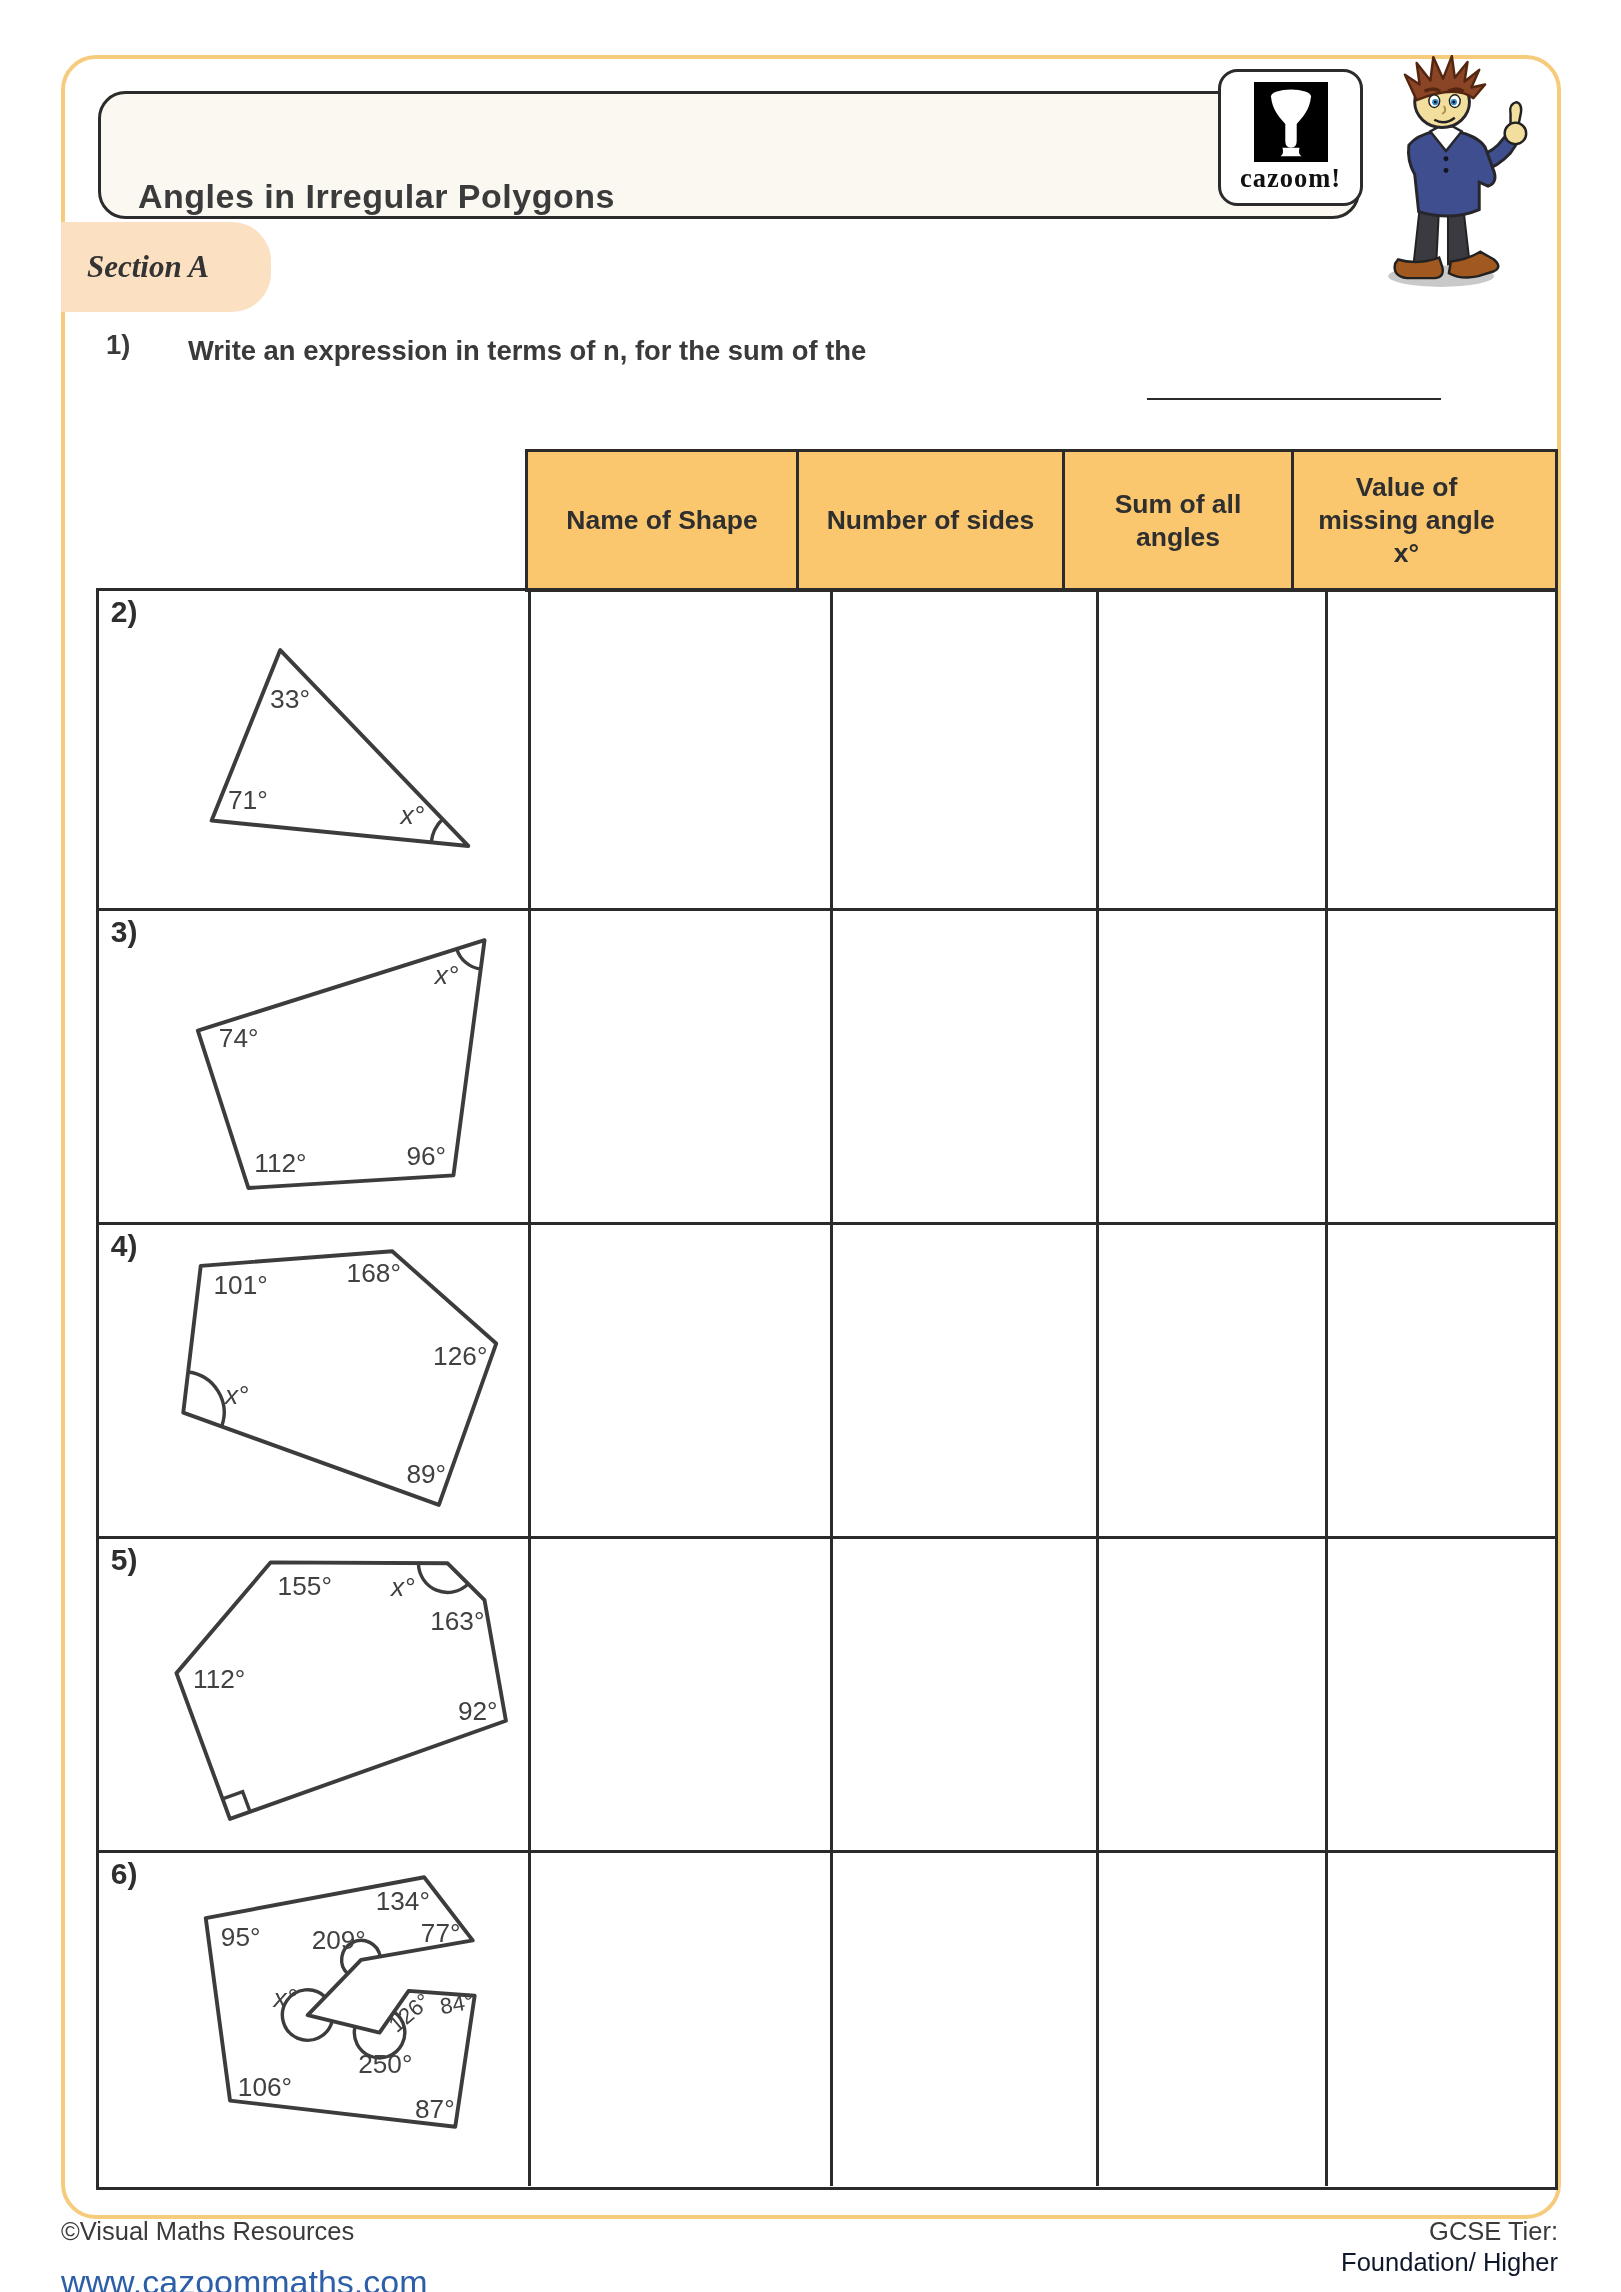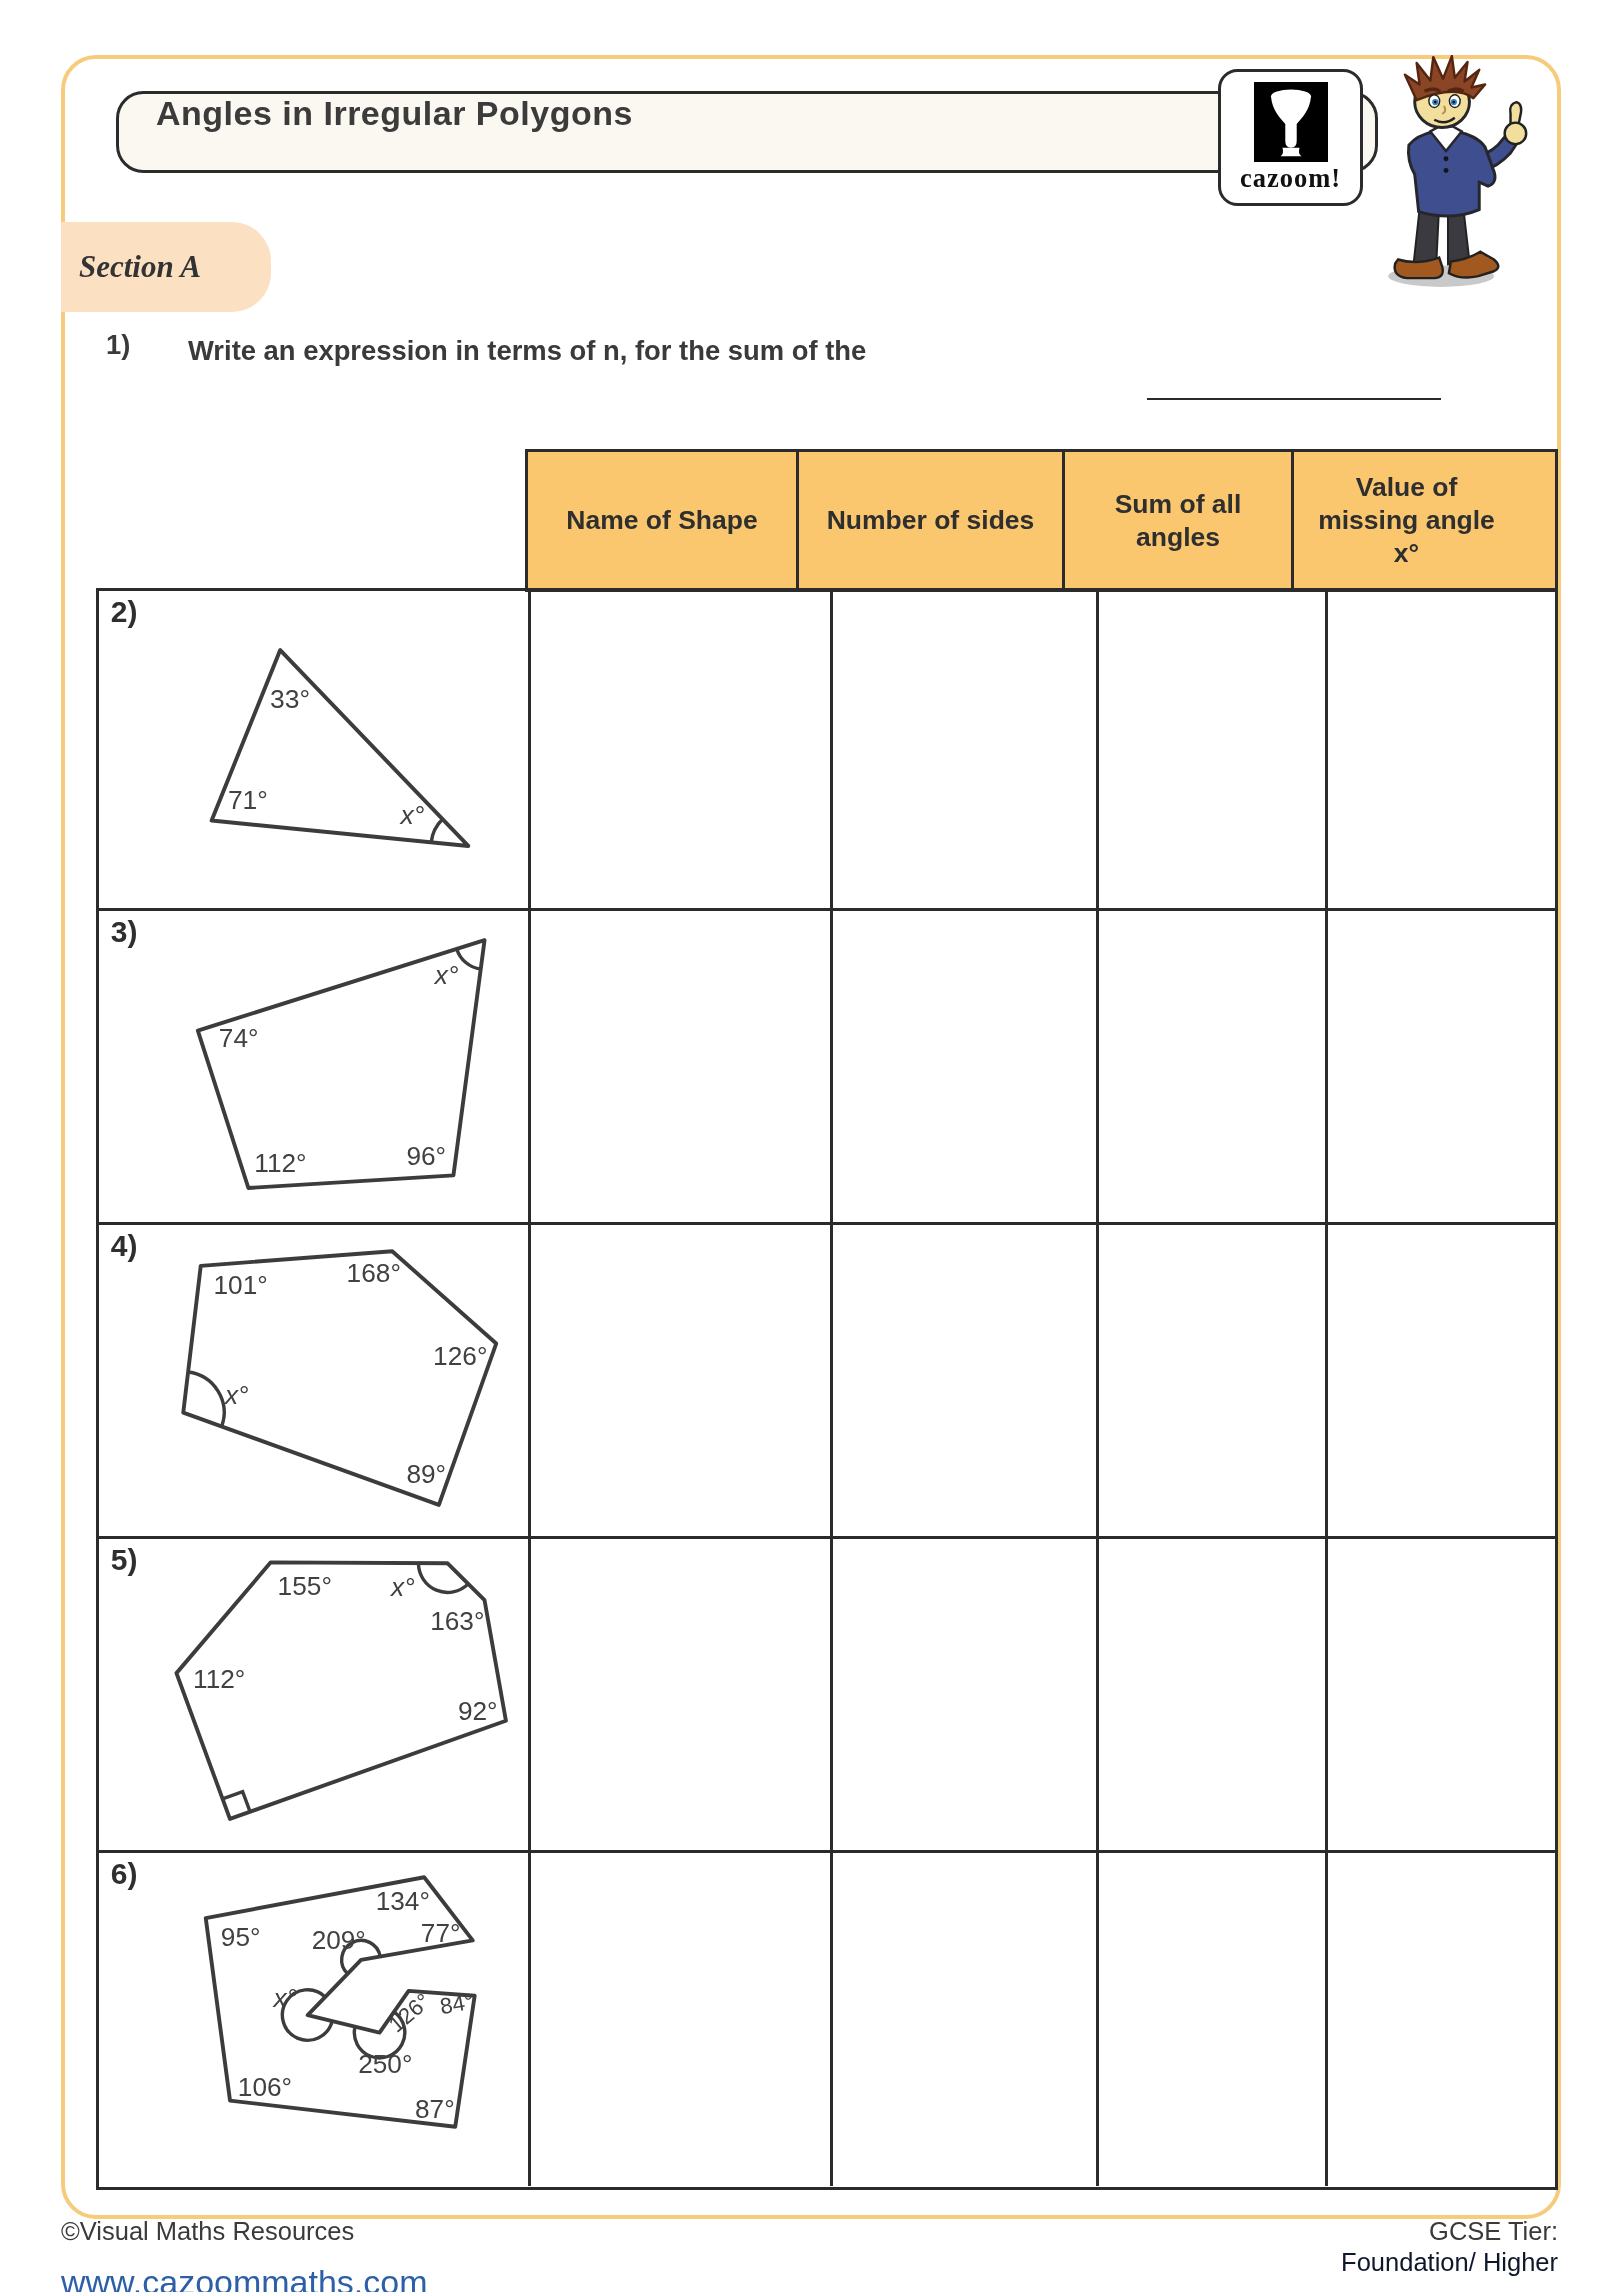--- a/index.html
+++ b/index.html
@@ -2,35 +2,35 @@
 <html><head>
 <meta charset="utf-8">
 <style>
   * { margin:0; padding:0; box-sizing:border-box; }
   body { background:#ffffff; font-family:"Liberation Sans", sans-serif; }
   .page { position:relative; width:1621px; height:2293px; background:#fff; overflow:hidden; color:#3a3a3a; }
 
   .page-border { position:absolute; left:61px; top:55px; width:1500px; height:2164px;
     border:4.9px solid #f6cc7c; border-radius:35px; }
 
-  .title-box { position:absolute; left:98px; top:91px; width:1262px; height:82px;
-    background:#faf8f0; border:3.9px solid #2b2b2b; border-radius:27.4px; display:flex; align-items:flex-start;margin-left:18px; }
+  .title-box { position:absolute; left:98px; top:91px; width:1262px; height:128px;
+    background:#faf8f0; border:3.9px solid #2b2b2b; border-radius:27.4px; display:flex; align-items:flex-end; }
   .title-box h1 { font-size:34px; font-weight:bold; color:#3b3b3b; padding-left:37px; letter-spacing:0.5px; }
 
   .logo-box { position:absolute; left:1218px; top:69px; width:145px; height:137px;
     background:#fff; border:3.9px solid #2b2b2b; border-radius:19.6px; display:flex; flex-direction:column; align-items:center; }
   .logo-square { width:74px; height:80px; background:#000; margin-top:9.8px; }
   .logo-text { font-family:"Liberation Serif", serif; font-weight:bold; font-size:26.5px; color:#111; margin-top:1px; letter-spacing:1px; }
 
   .mascot { position:absolute; left:1358px; top:55px; width:176px; height:235px; }
 
   .section-tab { position:absolute; left:61px; top:222px; width:210px; height:90px;
     background:#fbe0c2; border-radius:0 39px 39px 0; display:flex; align-items:center; }
   .section-tab span { font-family:"Liberation Serif", serif; font-weight:bold; font-style:italic;
-    font-size:31px; color:#333; padding-left:18px; }
+    font-size:31px; color:#333; padding-left:26px; }
 
   .q1 { position:absolute; left:106px; top:329px; display:flex; }
   .q1-num { font-size:27.4px; font-weight:bold; color:#3a3a3a; width:82px; }
   .q1-text { font-size:27.4px; font-weight:bold; color:#3a3a3a; line-height:44px; }
   .answer-line { position:absolute; left:1147px; top:367px; width:294px; height:33px;
     border-bottom:2.9px solid #2b2b2b; }
 
   .thead { position:absolute; left:525px; top:449px; width:1033px; height:143px;
     background:#fac76e; border:3.9px solid #2b2b2b; display:flex; }
   .thead .hcell { display:flex; align-items:center; justify-content:center; text-align:center;

